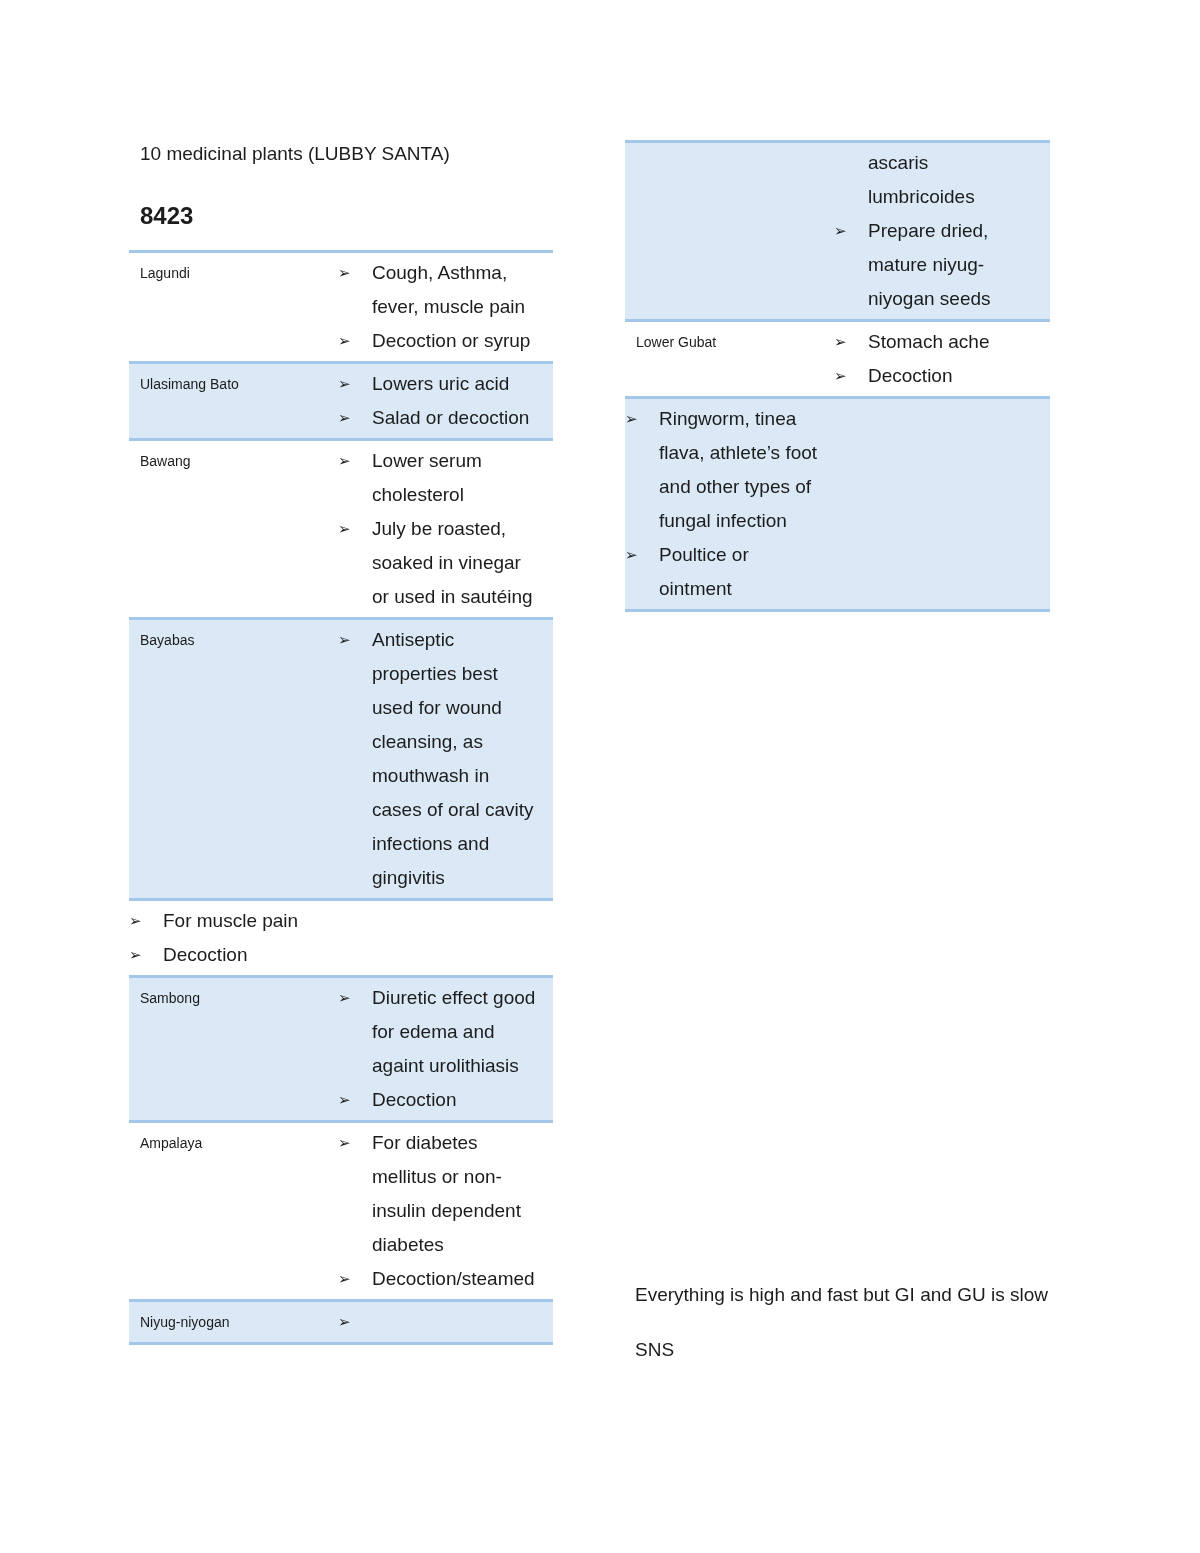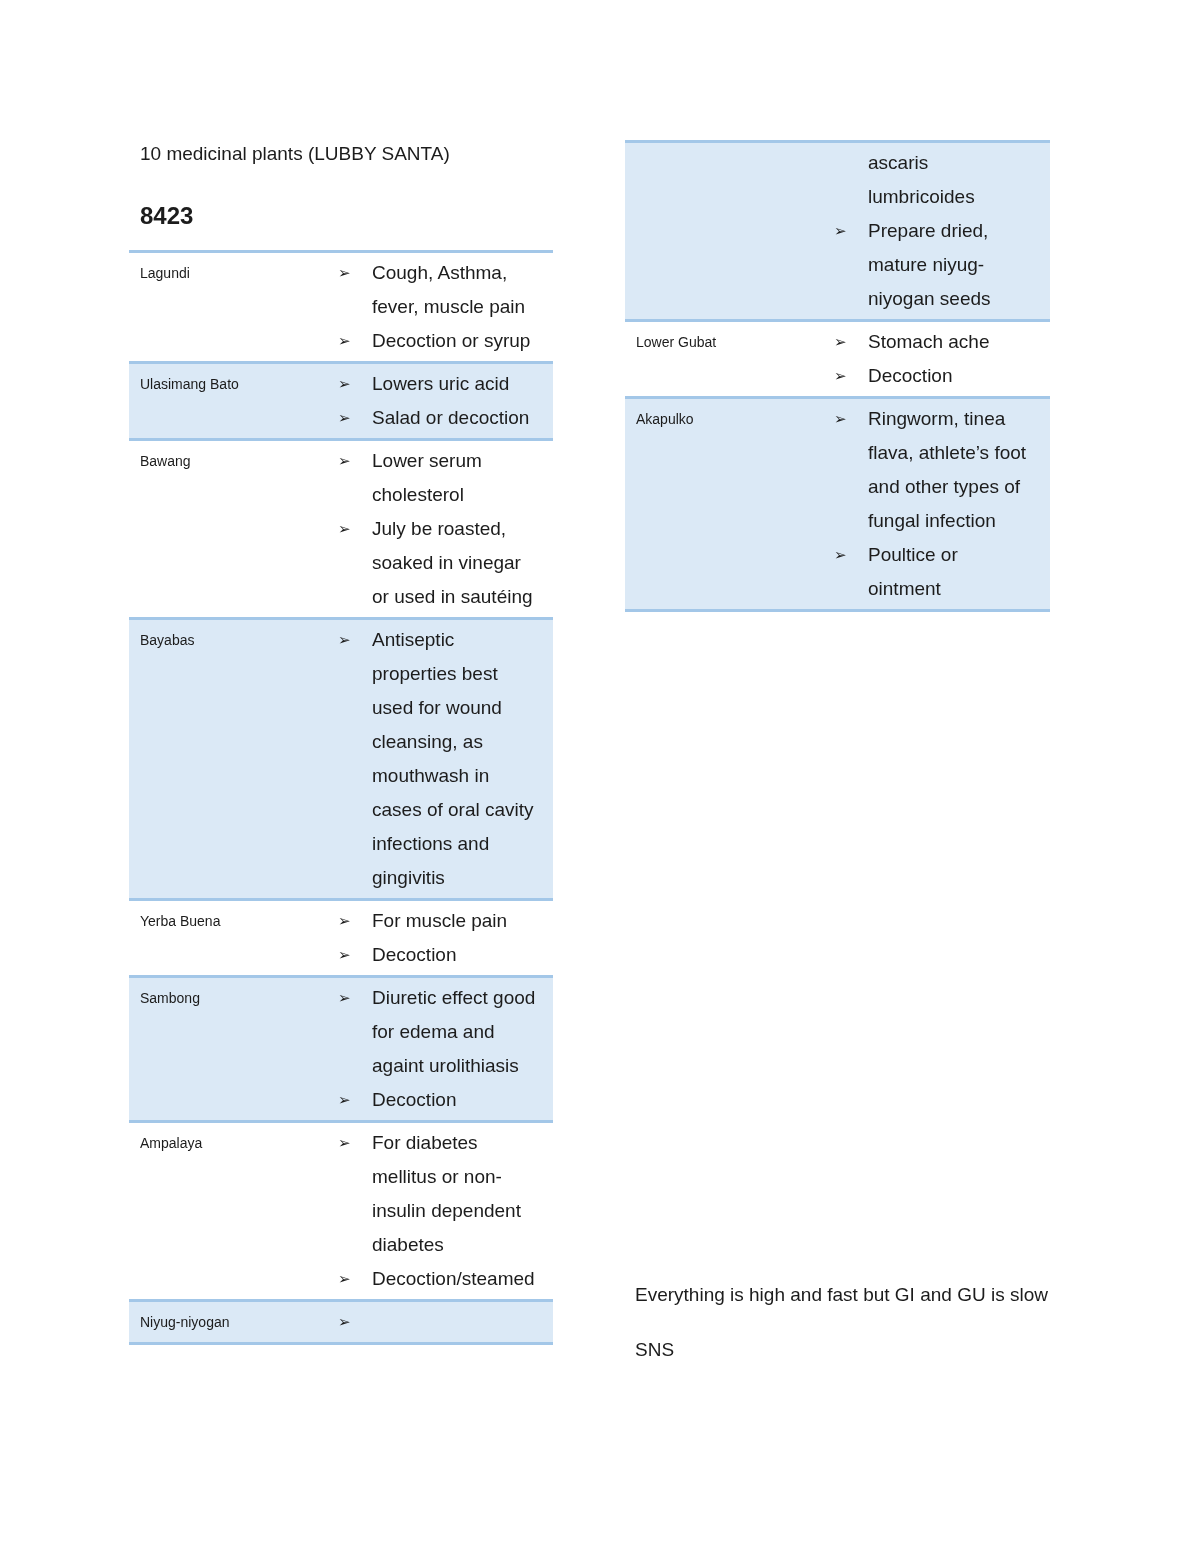--- a/index.html
+++ b/index.html
@@ -84,21 +84,20 @@
 used for wound
 cleansing, as
 mouthwash in
 cases of oral cavity
 infections and
 gingivitis</span>
           </div>
         </div>
       </div>
       <div class="trow">
-        <div class="cell name">Yerba Buena</div>
         <div class="cell uses">
           <div class="bullet">
             <span class="arrow">➢</span>
             <span class="btext">For muscle pain</span>
           </div>
           <div class="bullet">
             <span class="arrow">➢</span>
             <span class="btext">Decoction</span>
           </div>
         </div>
@@ -170,21 +169,20 @@
             <span class="arrow">➢</span>
             <span class="btext">Stomach ache</span>
           </div>
           <div class="bullet">
             <span class="arrow">➢</span>
             <span class="btext">Decoction</span>
           </div>
         </div>
       </div>
       <div class="trow shaded">
-        <div class="cell name">Akapulko</div>
         <div class="cell uses">
           <div class="bullet">
             <span class="arrow">➢</span>
             <span class="btext">Ringworm, tinea
 flava, athlete’s foot
 and other types of
 fungal infection</span>
           </div>
           <div class="bullet">
             <span class="arrow">➢</span>

